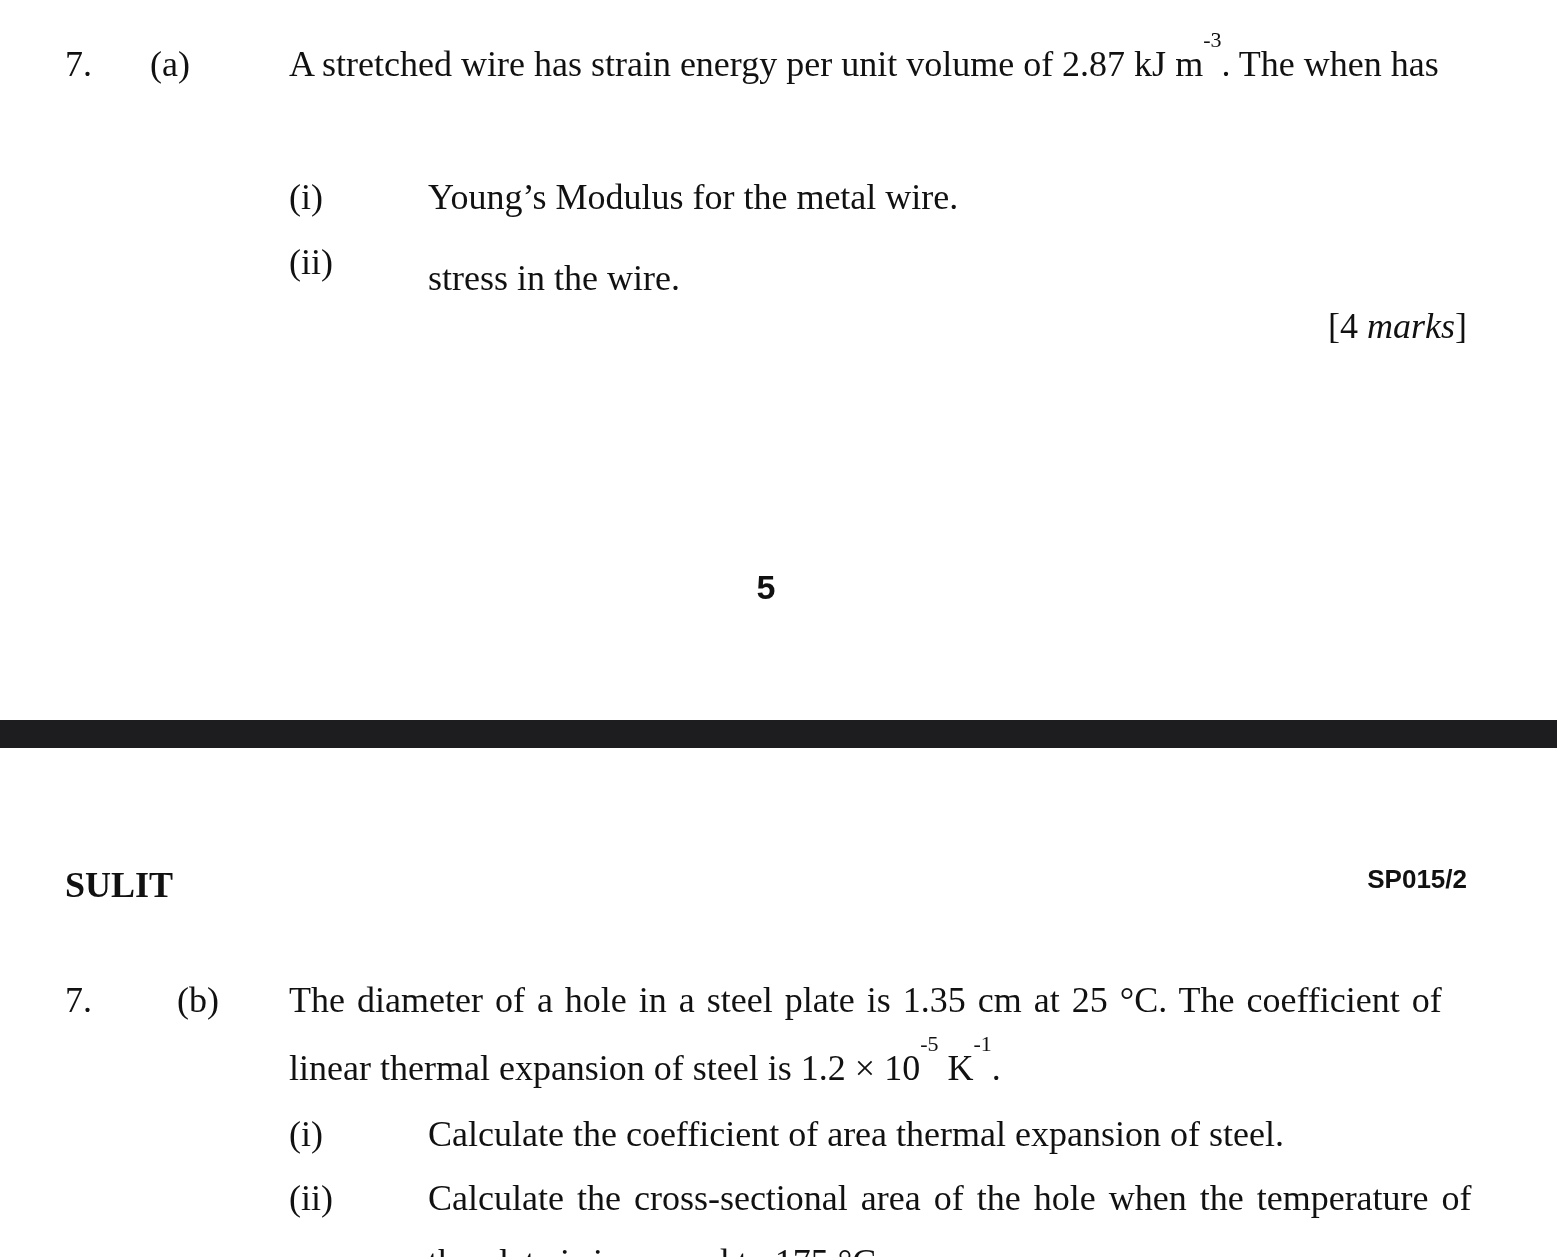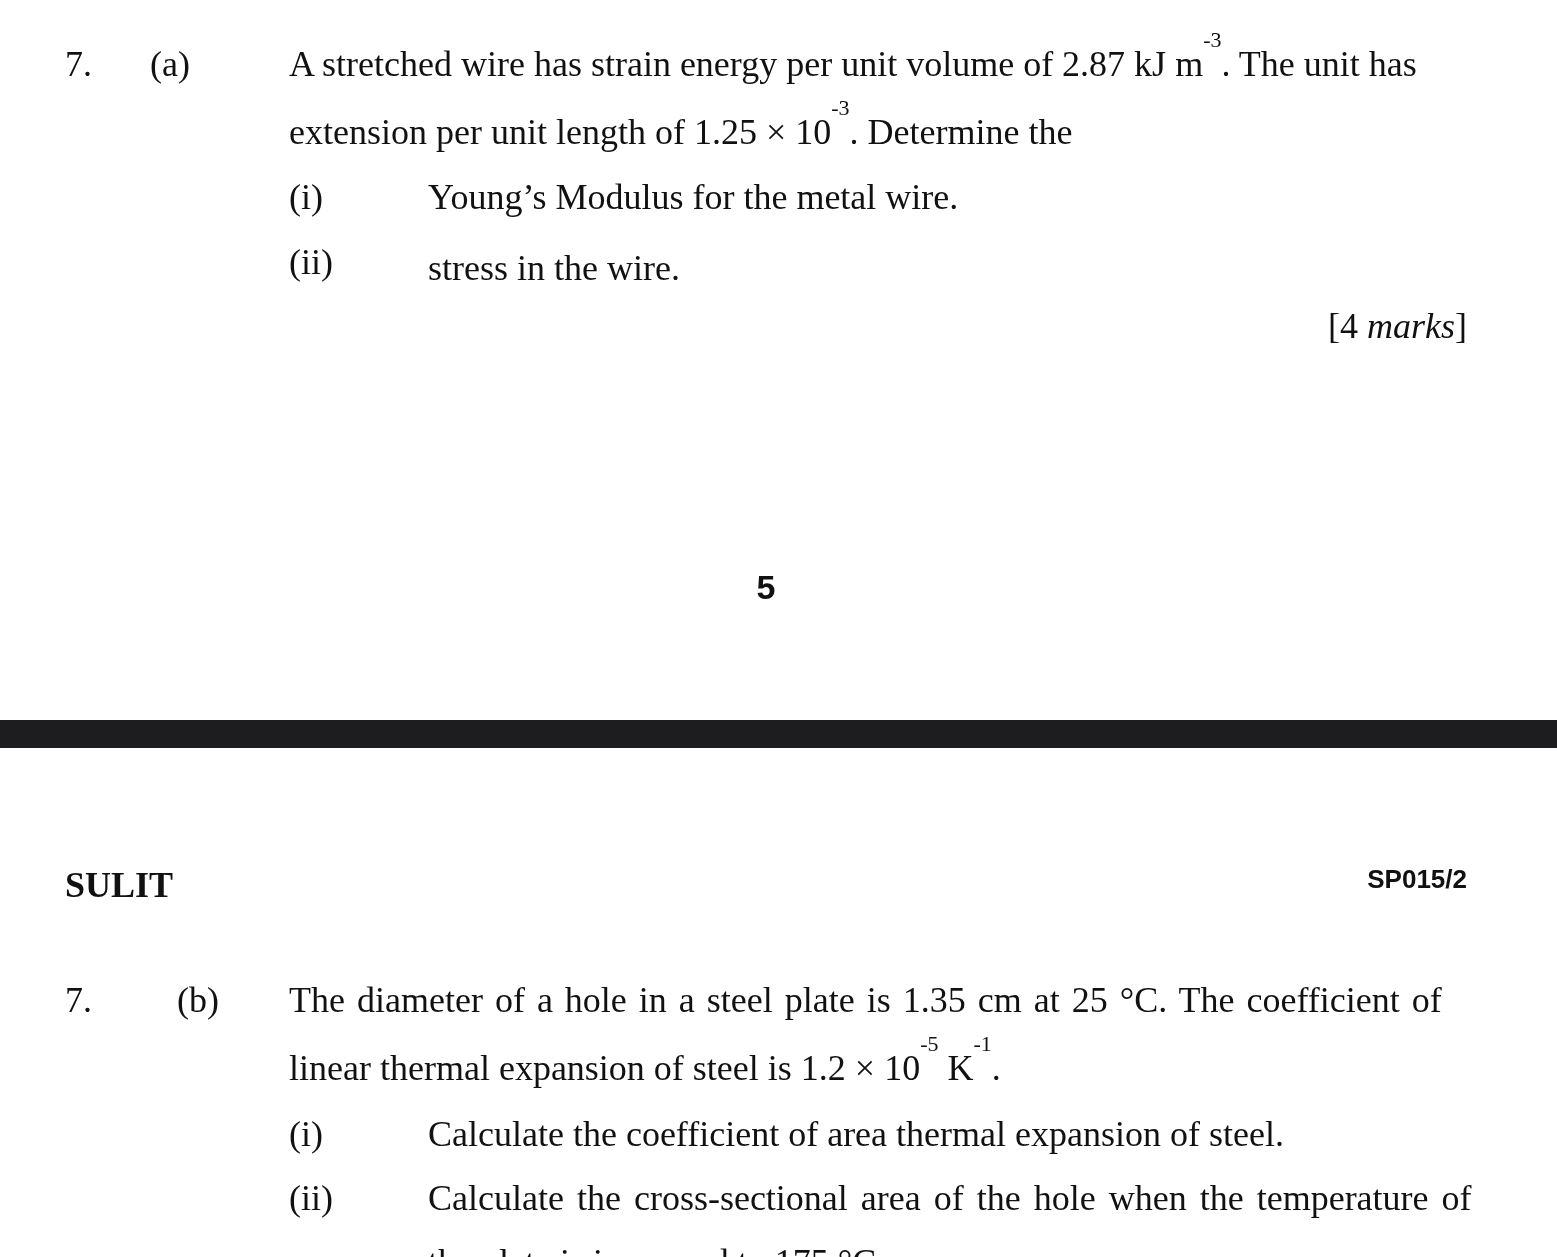--- a/index.html
+++ b/index.html
@@ -27,27 +27,26 @@
   .hdr-left { position: absolute; left: 65px; top: 864px; font-weight: bold; font-size: 36px; text-align: right; }
   .hdr-right { position: absolute; right: 90px; top: 864px; font-weight: bold; font-size: 26px;
     font-family: "Liberation Sans", "DejaVu Sans", sans-serif; }
 </style>
 </head>
 <body>
 
 <div class="page page-top">
   <div class="txt qnum" style="top:44px">7.</div>
   <div class="txt part" style="top:44px">(a)</div>
-  <div class="txt body-line" style="top:44px"><span>A stretched wire has strain energy per unit volume of 2.87 kJ m</span><sup>-3</sup><span>. The unit has</span></div>
-  <div class="txt body-line" style="top:112px"><span>extension per unit length of 1.25 × 10</span><sup>-3</sup><span>. Determine the</span></div>
+  <div class="txt body-line" style="top:44px"><span>A stretched wire has strain energy per unit volume of 2.87 kJ m</span><sup>-3</sup><span>. The when has</span></div>
 
   <div class="txt sub-label" style="top:177px">(i)</div>
   <div class="txt sub-text" style="top:177px">Young’s Modulus for the metal wire.</div>
   <div class="txt sub-label" style="top:242px">(ii)</div>
-  <div class="txt sub-text" style="top:248px">stress in the wire.</div>
+  <div class="txt sub-text" style="top:258px">stress in the wire.</div>
 
   <div class="txt marks" style="top:306px"><span>[4 </span><i>marks</i><span>]</span></div>
 
   <div class="page-num">5</div>
 </div>
 
 <div class="divider">
   <div class="bar"></div>
 </div>
 

